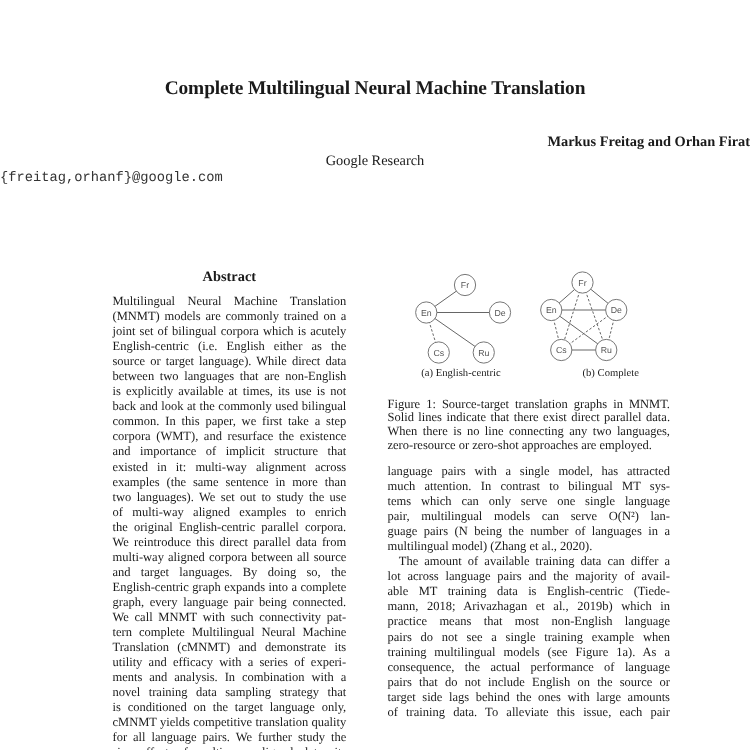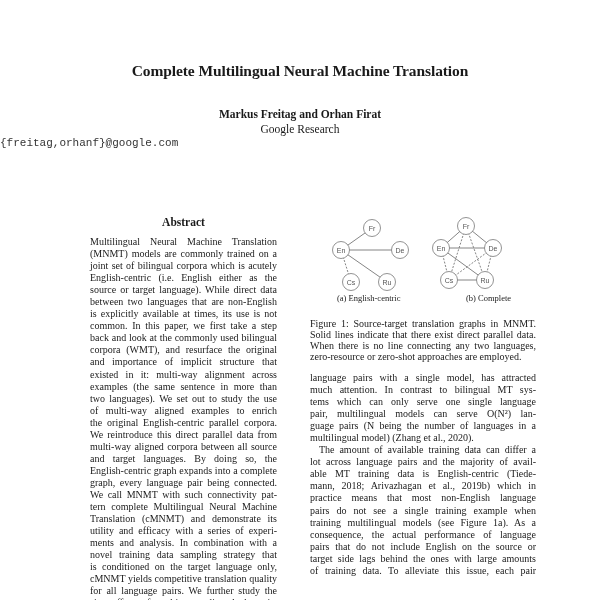--- a/index.html
+++ b/index.html
@@ -1,20 +1,20 @@
 <!DOCTYPE html>
 <html><head>
 <meta charset="utf-8">
 <style>
   html, body { margin: 0; padding: 0; background: #ffffff; }
   body { width: 600px; height: 600px; position: relative; overflow: hidden;
          font-family: "Liberation Serif", "DejaVu Serif", serif; color: #1a1a1a; }
   .title { position: absolute; top: 62px; left: 0; width: 600px; text-align: center;
            font-weight: bold; font-size: 15.5px; letter-spacing: -0.1px; }
-  .authors { position: absolute; top: 108px; left: 0; width: 600px; text-align: center;
+  .authors { position: absolute; top: 108px; left: 0; width: 600px; text-align: right;
              font-weight: bold; font-size: 11.5px; }
   .affil { position: absolute; top: 123px; left: 0; width: 600px; text-align: center; font-size: 11.5px; }
   .email { position: absolute; top: 137px; left: 0; width: 600px; text-align: left;
            font-family: "Liberation Mono", "DejaVu Sans Mono", monospace; font-size: 11px; color: #333; }
   .abs-head { position: absolute; top: 216px; left: 90px; width: 187px; text-align: center;
               font-weight: bold; font-size: 11.5px; }
   .col-left { position: absolute; top: 236px; left: 90px; width: 187px; }
   .col-right { position: absolute; top: 372px; left: 310px; width: 226px; }
   .line { display: block; font-size: 10px; line-height: 12.05px; height: 12.05px; white-space: nowrap;
           text-align: justify; text-align-last: justify; overflow: visible; }
@@ -38,23 +38,23 @@
 
 <div class="abs-head">Abstract</div>
 <div class="col-left" id="abstract-body">
     <span class="line">Multilingual Neural Machine Translation</span>
     <span class="line">(MNMT) models are commonly trained on a</span>
     <span class="line">joint set of bilingual corpora which is acutely</span>
     <span class="line">English-centric (i.e. English either as the</span>
     <span class="line">source or target language). While direct data</span>
     <span class="line">between two languages that are non-English</span>
     <span class="line">is explicitly available at times, its use is not</span>
+    <span class="line">back and look at the commonly used bilingual</span>
     <span class="line">common. In this paper, we first take a step</span>
-    <span class="line">back and look at the commonly used bilingual</span>
-    <span class="line">corpora (WMT), and resurface the original</span>
+    <span class="line">corpora (WMT), and resurface the existence</span>
     <span class="line">and importance of implicit structure that</span>
     <span class="line">existed in it: multi-way alignment across</span>
     <span class="line">examples (the same sentence in more than</span>
     <span class="line">two languages). We set out to study the use</span>
     <span class="line">of multi-way aligned examples to enrich</span>
     <span class="line">the original English-centric parallel corpora.</span>
     <span class="line">We reintroduce this direct parallel data from</span>
     <span class="line">multi-way aligned corpora between all source</span>
     <span class="line">and target languages. By doing so, the</span>
     <span class="line">English-centric graph expands into a complete</span>

